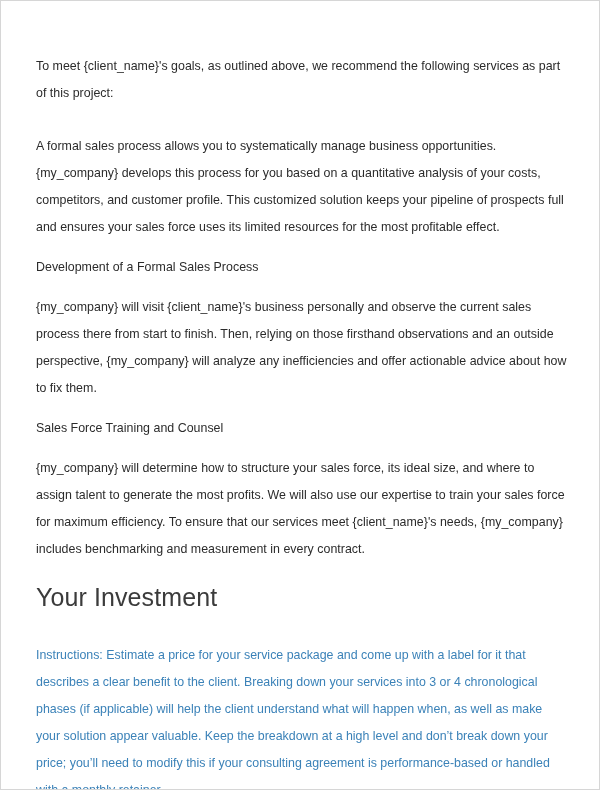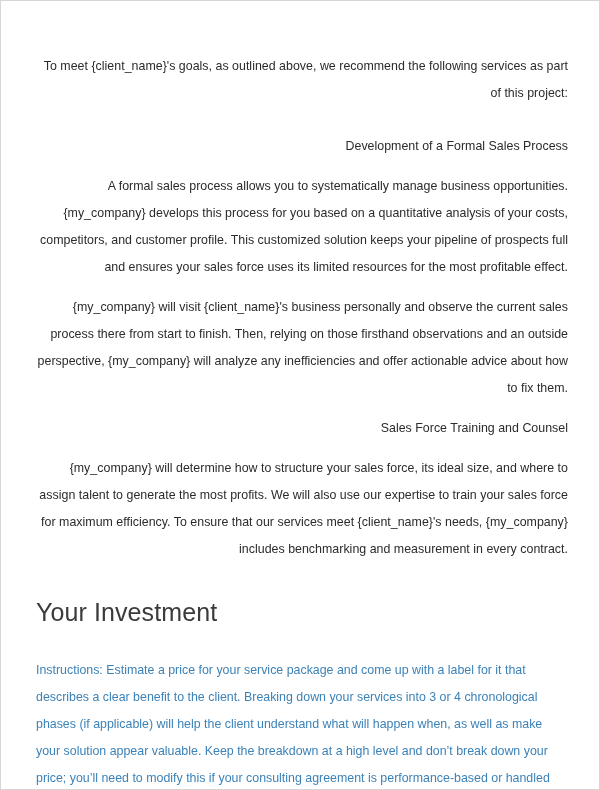--- a/index.html
+++ b/index.html
@@ -23,55 +23,55 @@
     position: absolute;
     left: 35px;
     top: 52px;
     width: 532px;
   }
   .para {
     font-size: 12.4px;
     line-height: 27px;
     color: #2b2b2b;
     margin: 0 0 13px 0;
-    text-align: right;
+    text-align: left;
     letter-spacing: 0.02px;
   }
   .para.svc-head {
     margin-bottom: 13px;
   }
   .spacer-sm { height: 13px; }
   .big-heading {
     font-size: 25px;
     line-height: 32px;
     font-weight: 400;
     color: #3b3b3b;
-    margin: 33px 0 0 0;
+    margin: 18px 0 0 0;
     letter-spacing: 0.1px;
   }
   .instructions {
     font-size: 12.4px;
     line-height: 27px;
     color: #3b82b8;
     margin: 29px 0 0 0;
   }
 </style>
 </head>
 <body>
 
 <div class="page">
   <div class="content">
 
     <p class="para">To meet {client_name}'s goals, as outlined above, we recommend the following services as part of this project:</p>
 
     <div class="spacer-sm"></div>
 
+    <p class="para">A formal sales process allows you to systematically manage business opportunities. {my_company} develops this process for you based on a quantitative analysis of your costs, competitors, and customer profile. This customized solution keeps your pipeline of prospects full and ensures your sales force uses its limited resources for the most profitable effect.</p>
+
     <p class="para svc-head">Development of a Formal Sales Process</p>
-
-    <p class="para">A formal sales process allows you to systematically manage business opportunities. {my_company} develops this process for you based on a quantitative analysis of your costs, competitors, and customer profile. This customized solution keeps your pipeline of prospects full and ensures your sales force uses its limited resources for the most profitable effect.</p>
 
 
     <p class="para">{my_company} will visit {client_name}'s business personally and observe the current sales process there from start to finish. Then, relying on those firsthand observations and an outside perspective, {my_company} will analyze any inefficiencies and offer actionable advice about how to fix them.</p>
 
     <p class="para svc-head">Sales Force Training and Counsel</p>
 
     <p class="para">{my_company} will determine how to structure your sales force, its ideal size, and where to assign talent to generate the most profits. We will also use our expertise to train your sales force for maximum efficiency. To ensure that our services meet {client_name}'s needs, {my_company} includes benchmarking and measurement in every contract.</p>
 
     <h1 class="big-heading">Your Investment</h1>
 

